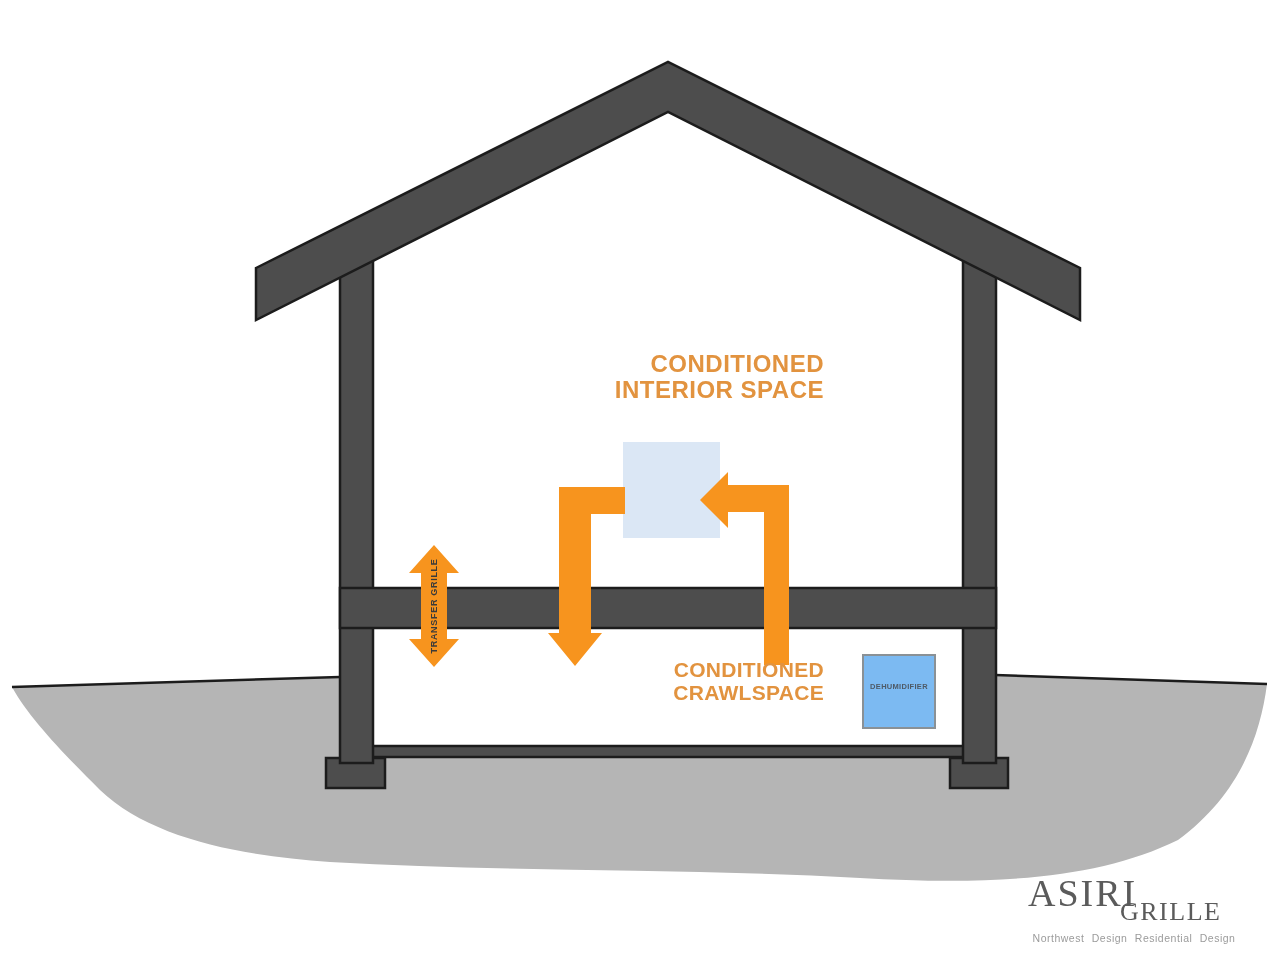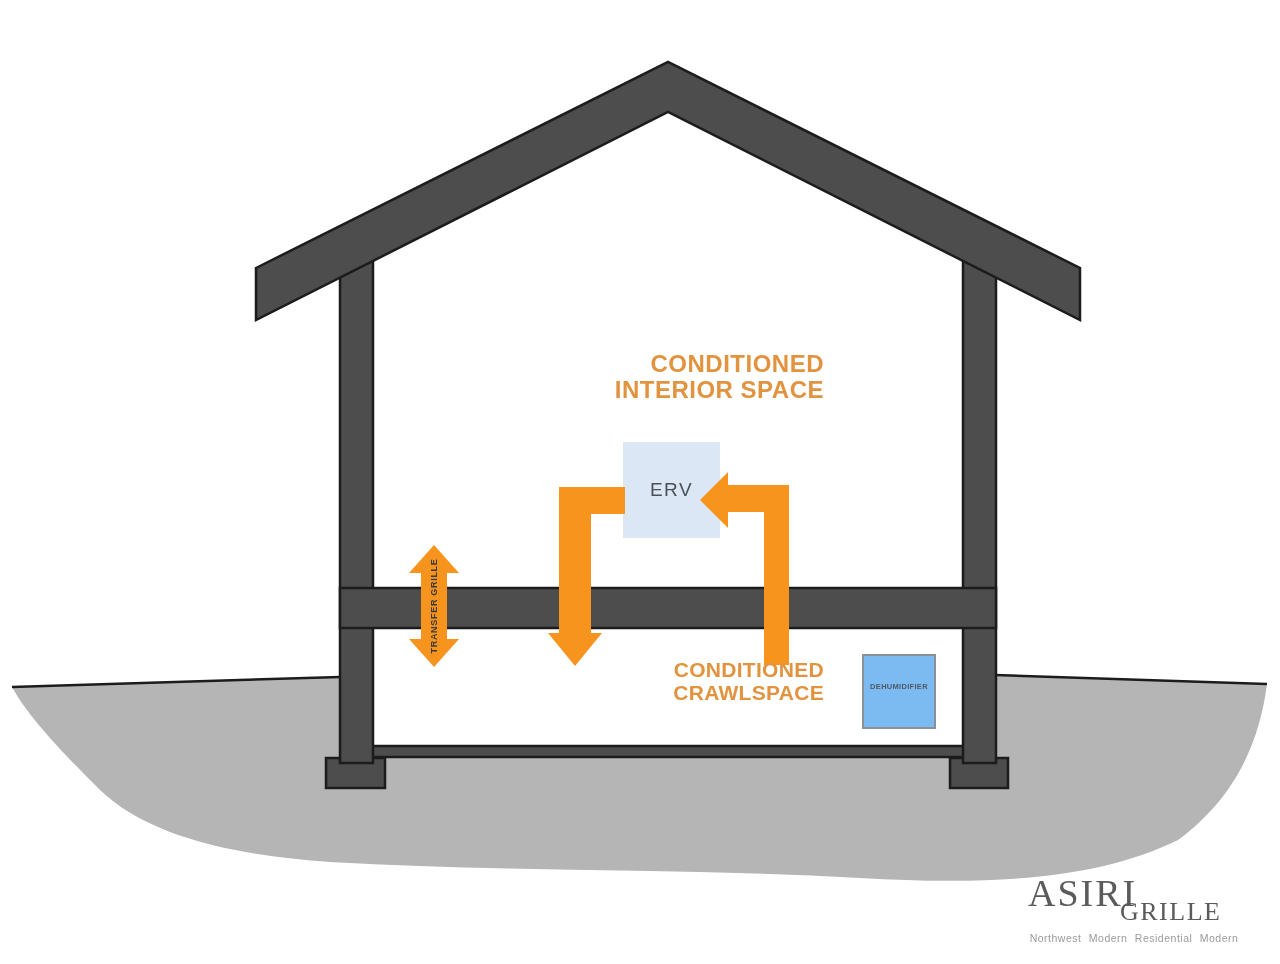--- a/index.html
+++ b/index.html
@@ -75,25 +75,24 @@
 
     <rect x="863" y="655" width="72" height="73" fill="var(--dehumidifier-fill)" stroke="var(--dehumidifier-border)" stroke-width="2"></rect>
   </svg>
 
   <div class="overlay zone-label" id="interior-label">CONDITIONED
 INTERIOR SPACE</div>
 
   <div class="overlay zone-label" id="crawlspace-label">CONDITIONED
 CRAWLSPACE</div>
 
-  <div class="overlay" id="erv-label">ERV</div>
 
   <div class="overlay" id="transfer-grille-label">TRANSFER GRILLE</div>
 
   <div class="overlay" id="dehumidifier-label">DEHUMIDIFIER</div>
 
   <div id="logo">
     <span class="overlay" id="logo-name">ASIRI</span>
     <span class="overlay" id="logo-suffix">GRILLE</span>
-    <span class="overlay" id="logo-tagline">Northwest  Modern  Residential  Modern</span>
+    <span class="overlay" id="logo-tagline">Northwest  Design  Residential  Design</span>
   </div>
 
 </div>
 
 </body></html>

